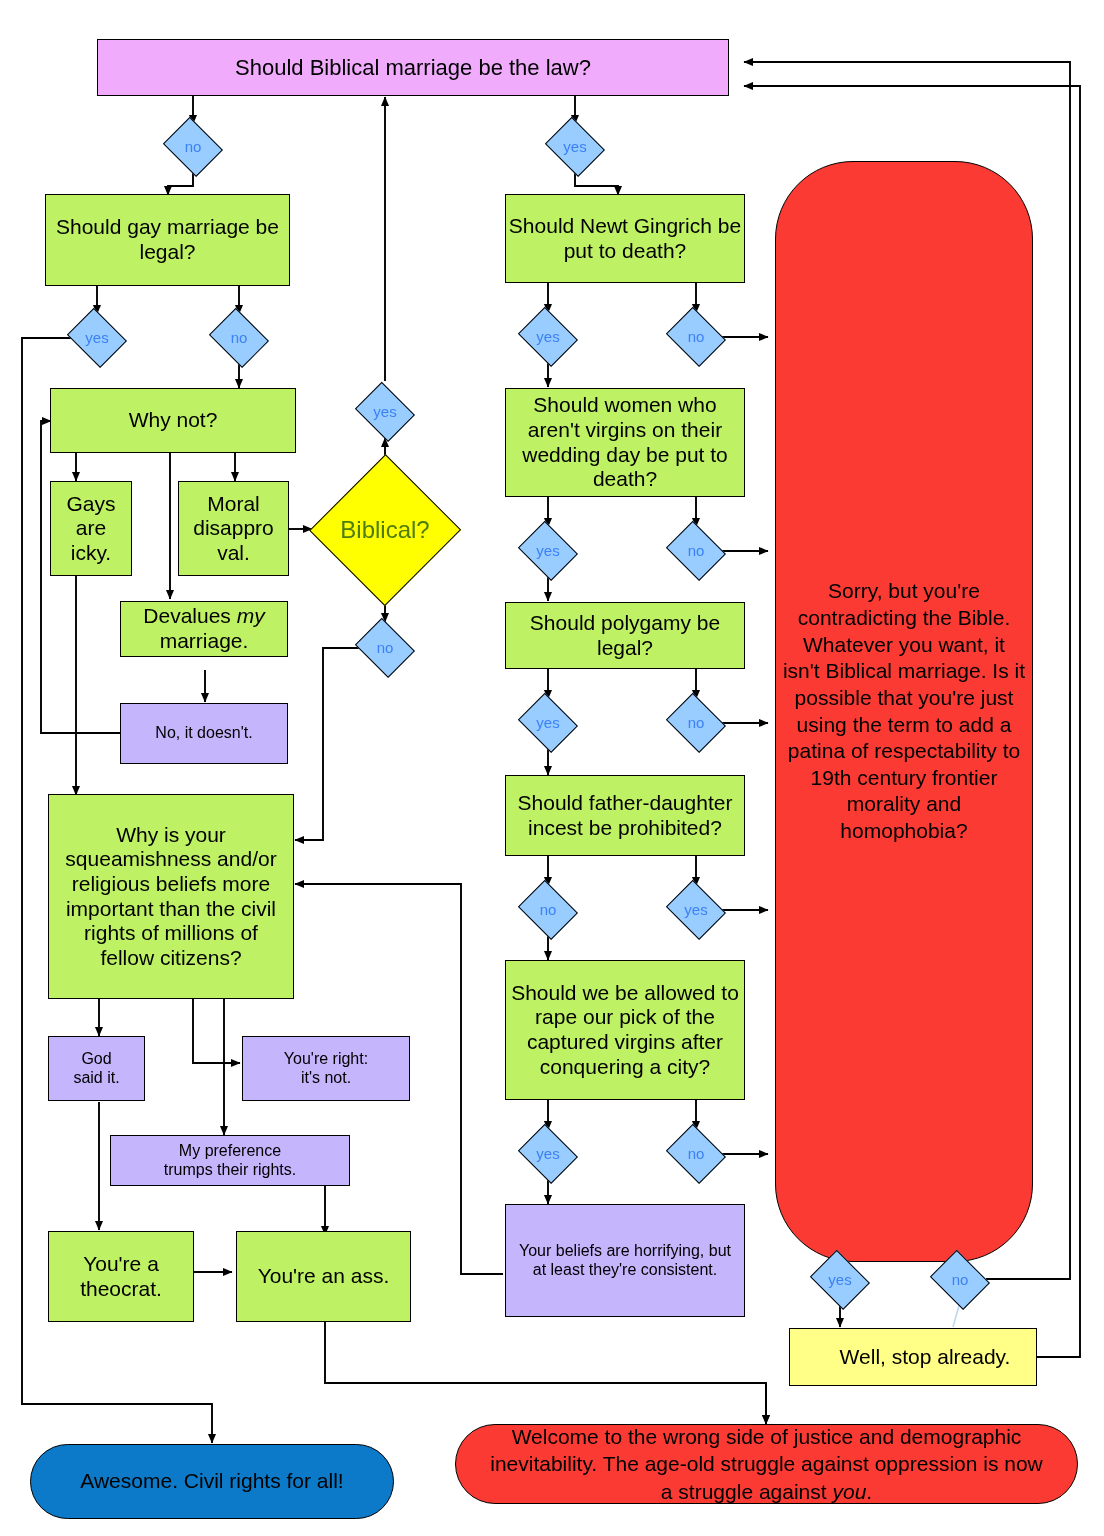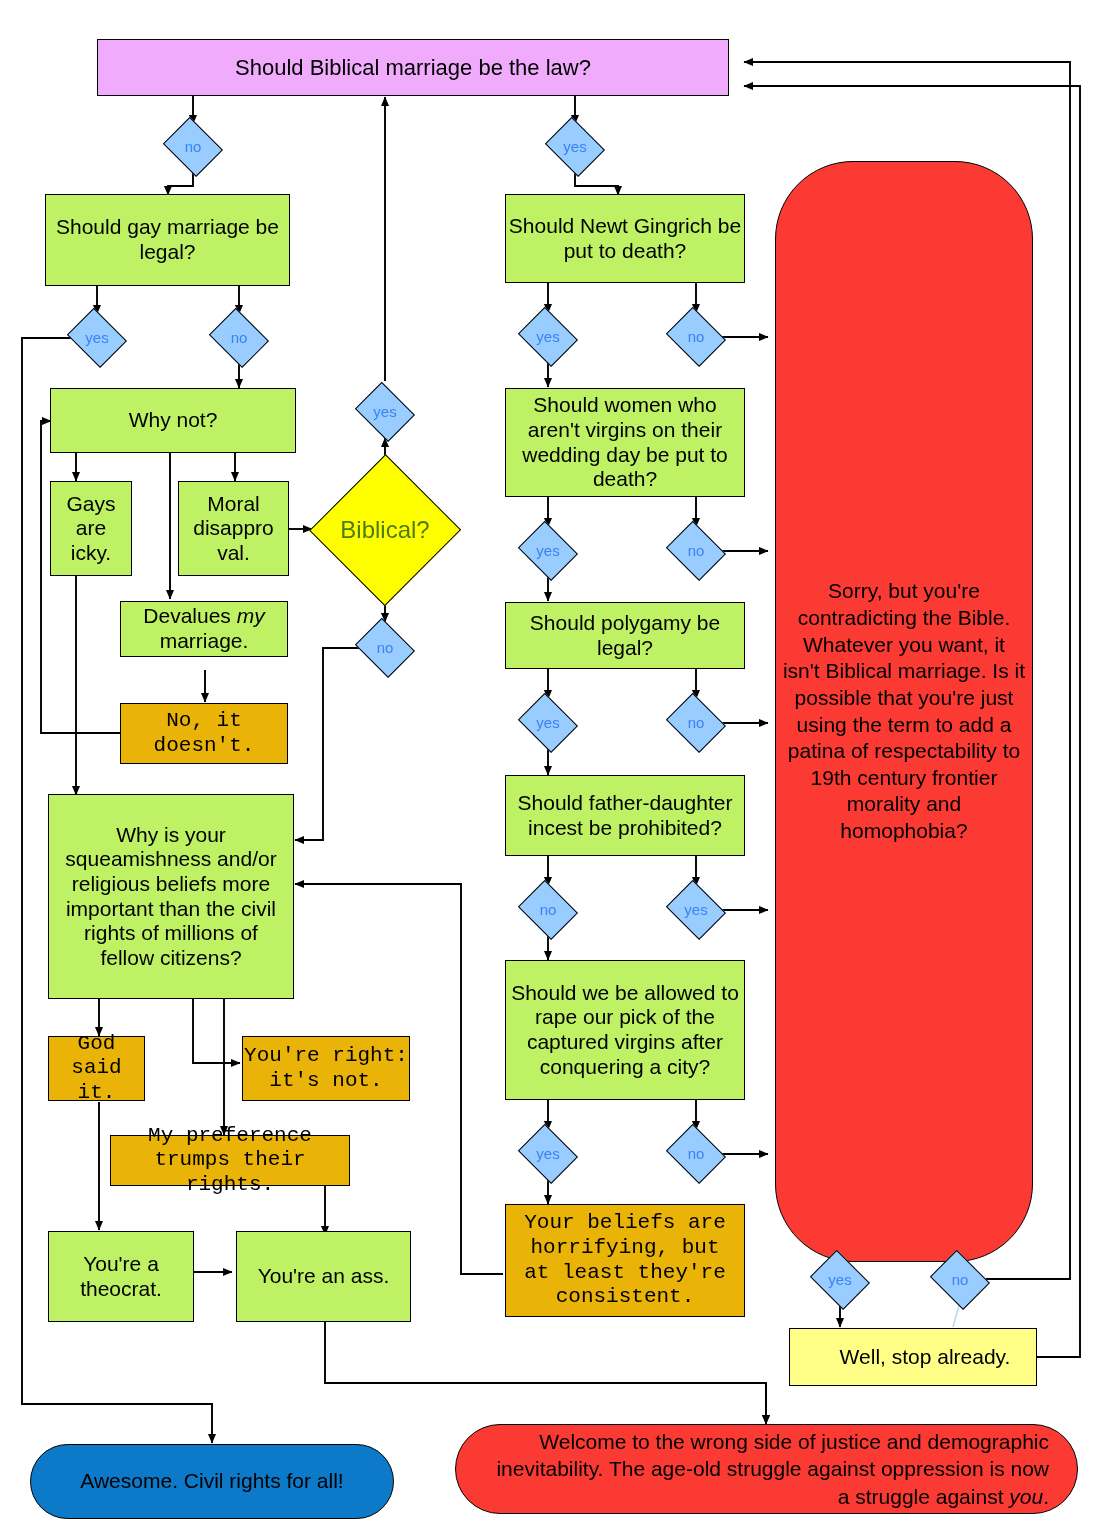--- a/index.html
+++ b/index.html
@@ -31,21 +31,21 @@
     display: flex;
     align-items: center;
     justify-content: center;
     text-align: center;
     color: #000000;
     line-height: 1.17;
     white-space: pre-line;
     z-index: 3;
   }
   .proc  { background: #bef264; font-size: 21px; }
-  .note  { background: #eab308; font-size: 21px; font-family: Liberation Mono, monospace; }
+  .note  { background: #c4b5fd; font-size: 16px; }
   .note-soft { background: #ffff88; font-size: 21px; }
   .start { background: #f0abfc; font-size: 22px; }
   .blocker {
     background: #fb3b33;
     font-size: 21px;
     border-radius: 78px;
     line-height: 1.27;
   }
   .pill-blue {
     background: #0c7ac8;
@@ -353,17 +353,17 @@
   </div>
   <div class="diamond" style="left:928px; top:1254px; width:64px; height:51px;">
     <div class="dshape"></div>
     <div class="dlabel">no</div>
   </div>
 
   <div class="node note-soft" style="left:789px; top:1328px; width:248px; height:58px;padding-left:24px;">Well, stop already.</div>
 
   <div class="node pill-blue" style="left:30px; top:1444px; width:364px; height:75px;">Awesome.  Civil rights for all!</div>
 
-  <div class="node pill-red" style="left:455px; top:1424px; width:623px; height:90px; padding:8px 28px;text-align:right;">
+  <div class="node pill-red" style="left:455px; top:1424px; width:623px; height:80px; padding:8px 28px;">
     <span>Welcome to the wrong side of justice and demographic inevitability.  The age-old struggle against oppression is now a struggle against <em>you</em>.</span>
   </div>
 
 </div>
 
 </body></html>

